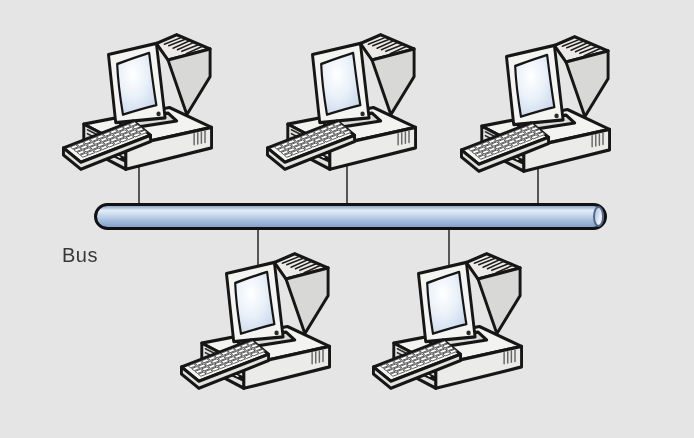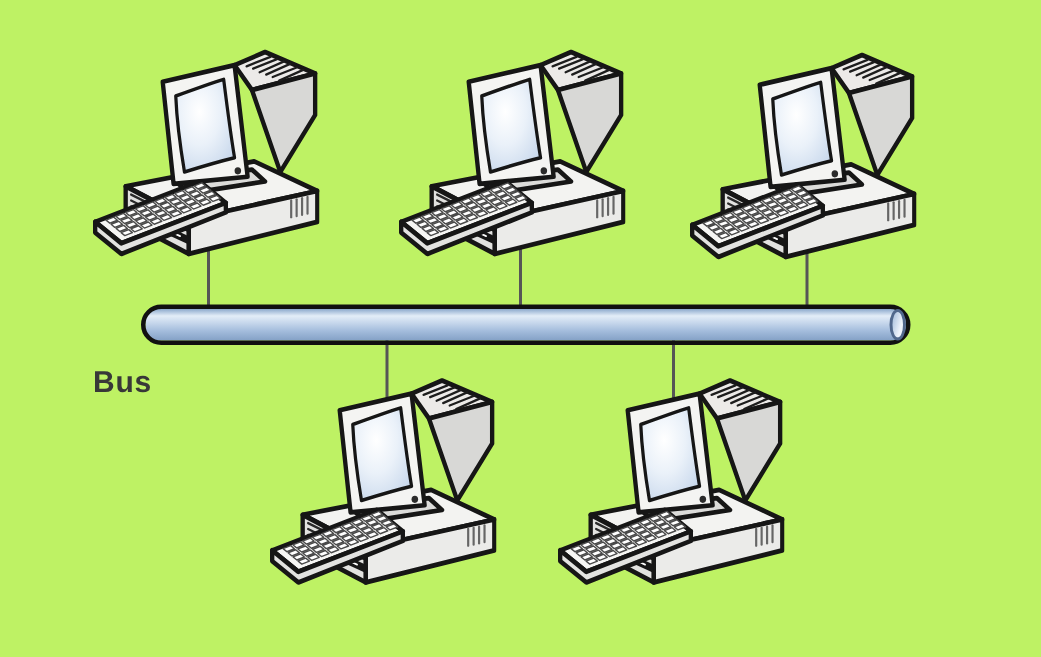--- a/index.html
+++ b/index.html
@@ -53,21 +53,21 @@
 <svg width="0" height="0" style="position:absolute" aria-hidden="true">
   <defs>
     <radialGradient id="scrGrad" cx="40%" cy="35%" r="80%">
       <stop offset="0%" stop-color="#ffffff"></stop>
       <stop offset="45%" stop-color="#eaf1f9"></stop>
       <stop offset="100%" stop-color="#c3d4ea"></stop>
     </radialGradient>
   </defs>
 </svg>
 
-<div class="canvas" id="canvas" style="background: #bef264; font-weight: bold;">
+<div class="canvas" id="canvas" style="background: #e5e5e5;">
   <div class="bus" id="bus" style="left: 94px; top: 203px; width: 513px; height: 27px;">
     <div class="bus-cap"></div>
   </div>
   <div class="bus-label" id="busLabel" style="left: 62px; top: 244px;">Bus</div>
 <div class="connector" style="background: rgb(86, 86, 86); width: 2px; left: 138px; top: 145px; height: 61px;"></div>
     <div class="node" style="left: 62px; top: 26px;">
       <svg viewBox="0 0 208 192" preserveAspectRatio="none">
         <g stroke="#161616" stroke-width="4" stroke-linejoin="round" stroke-linecap="round">
           <g>
             <path d="M30,124 L148,103 L206,128 L88,152 Z" fill="#f3f3f1"></path>

